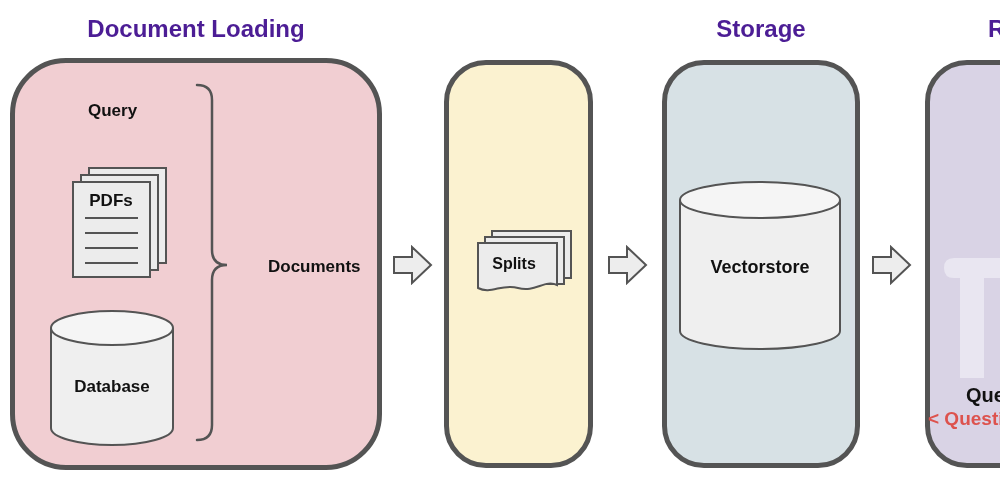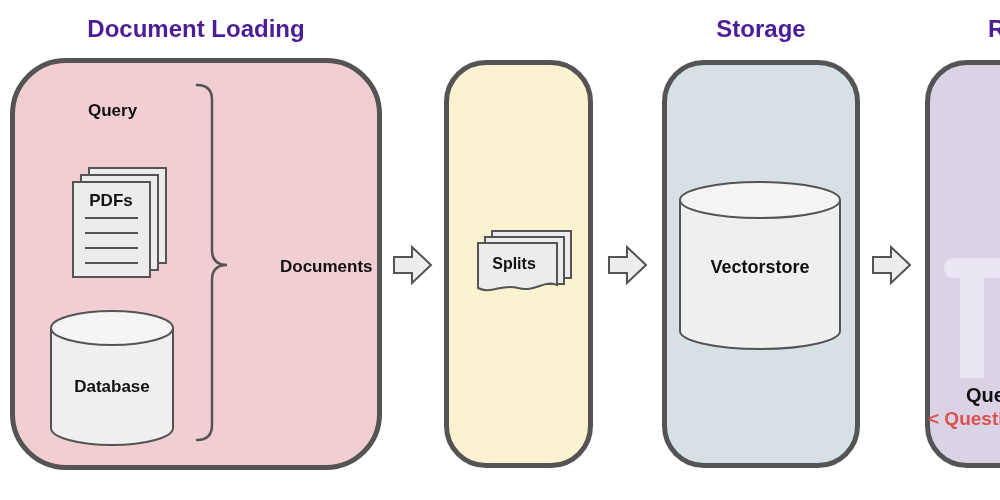--- a/index.html
+++ b/index.html
@@ -95,21 +95,21 @@
   <svg class="abs" style="left:48px; top:308px;" width="128" height="140" viewBox="0 0 128 140">
     <path d="M3,20 L3,120 A61,17 0 0 0 125,120 L125,20" fill="#efefef" stroke="#545454" stroke-width="2"></path>
     <ellipse cx="64" cy="20" rx="61" ry="17" fill="#f5f5f5" stroke="#545454" stroke-width="2"></ellipse>
     <text x="64" y="84" font-size="17" text-anchor="middle">Database</text>
   </svg>
 
   <svg class="abs" style="left:190px; top:82px;" width="42" height="362" viewBox="0 0 42 362">
     <path d="M7,3 Q22,3 22,18 L22,168 Q22,183 37,183 Q22,183 22,198 L22,343 Q22,358 7,358" fill="none" stroke="#545454" stroke-width="2.5" stroke-linecap="round"></path>
   </svg>
 
-  <div class="inner-label" style="left:280px; top:257px;">Documents</div>
+  <div class="inner-label" style="left:268px; top:257px;">Documents</div>
 
   <svg class="abs" style="left:393px; top:245px;" width="40" height="40" viewBox="0 0 40 40">
     <path d="M1,12 L19,12 L19,2 L38,20 L19,38 L19,28 L1,28 Z" fill="#ededed" stroke="#545454" stroke-width="2"></path>
   </svg>
   <svg class="abs" style="left:608px; top:245px;" width="40" height="40" viewBox="0 0 40 40">
     <path d="M1,12 L19,12 L19,2 L38,20 L19,38 L19,28 L1,28 Z" fill="#ededed" stroke="#545454" stroke-width="2"></path>
   </svg>
   <svg class="abs" style="left:872px; top:245px;" width="40" height="40" viewBox="0 0 40 40">
     <path d="M1,12 L19,12 L19,2 L38,20 L19,38 L19,28 L1,28 Z" fill="#ededed" stroke="#545454" stroke-width="2"></path>
   </svg>

